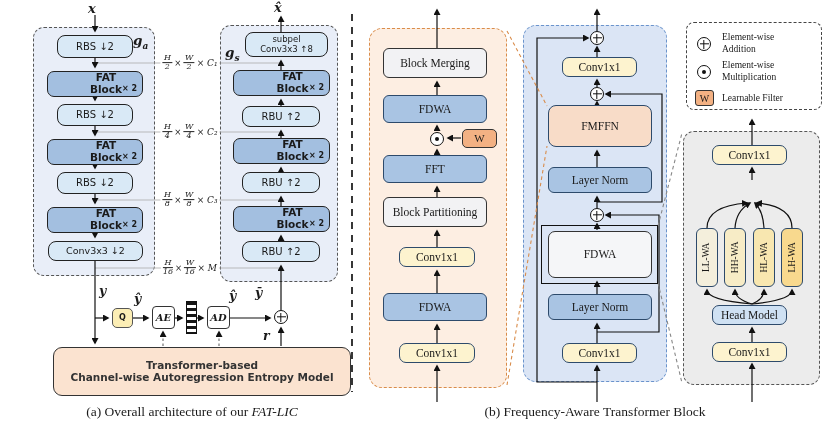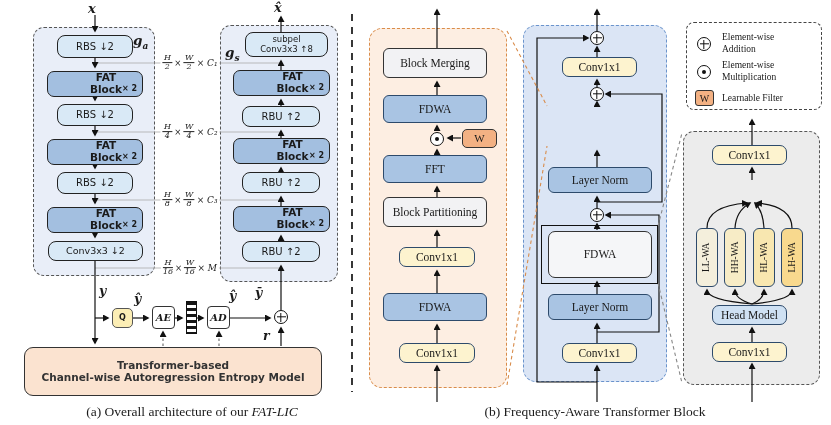--- a/index.html
+++ b/index.html
@@ -290,21 +290,21 @@
     </div>
   <div class="bits" style="left:186px;top:301px;width:11px;height:33px;"></div>
   <div class="blk aebox" style="left:207px;top:306px;width:23px;height:23px;">
       <span>AD</span>
     </div>
   <div class="math" style="left:229px;top:290px;">ŷ</div>
   <div class="math" style="left:255px;top:287px;">ȳ</div>
   <div class="op op-add" style="left:274px;top:310px;"></div>
   <div class="math" style="left:263px;top:330px;">r</div>
 
-  <div class="blk entropy" style="left:24px;top:347px;width:298px;height:49px;">
+  <div class="blk entropy" style="left:53px;top:347px;width:298px;height:49px;">
     <span>Transformer-based</span>
     <span>Channel-wise Autoregression Entropy Model</span>
   </div>
 
   <div class="caption" style="left:192px;top:404px;">
     <span>(a) Overall architecture of our </span><i>FAT-LIC</i>
   </div>
 
   <div class="blk serifblk b-gray" style="left:383px;top:48px;width:104px;height:30px;">
       <span>Block Merging</span>
@@ -330,20 +330,23 @@
     </div>
   <div class="blk serifblk b-yellow" style="left:399px;top:343px;width:76px;height:20px;">
       <span>Conv1x1</span>
     </div>
 
   <div class="op op-add" style="left:590px;top:31px;"></div>
   <div class="blk serifblk b-yellow" style="left:562px;top:57px;width:75px;height:20px;">
       <span>Conv1x1</span>
     </div>
   <div class="op op-add" style="left:590px;top:87px;"></div>
+  <div class="blk serifblk b-peach" style="left:548px;top:105px;width:104px;height:42px;">
+      <span>FMFFN</span>
+    </div>
   <div class="blk serifblk b-blue" style="left:548px;top:167px;width:104px;height:26px;">
       <span>Layer Norm</span>
     </div>
   <div class="op op-add" style="left:590px;top:208px;"></div>
   <div class="hl-rect" style="left:541px;top:225px;width:117px;height:59px;"></div>
   <div class="blk serifblk b-white" style="left:548px;top:231px;width:104px;height:47px;">
       <span>FDWA</span>
     </div>
   <div class="blk serifblk b-blue" style="left:548px;top:294px;width:104px;height:26px;">
       <span>Layer Norm</span>

